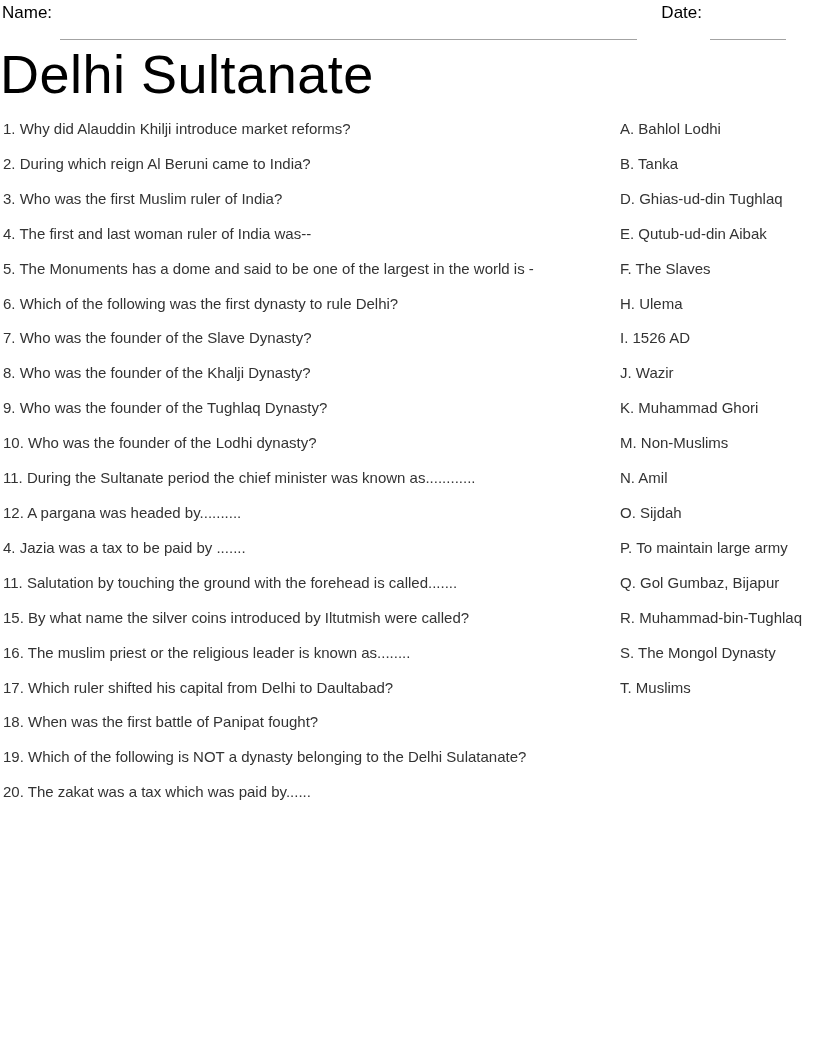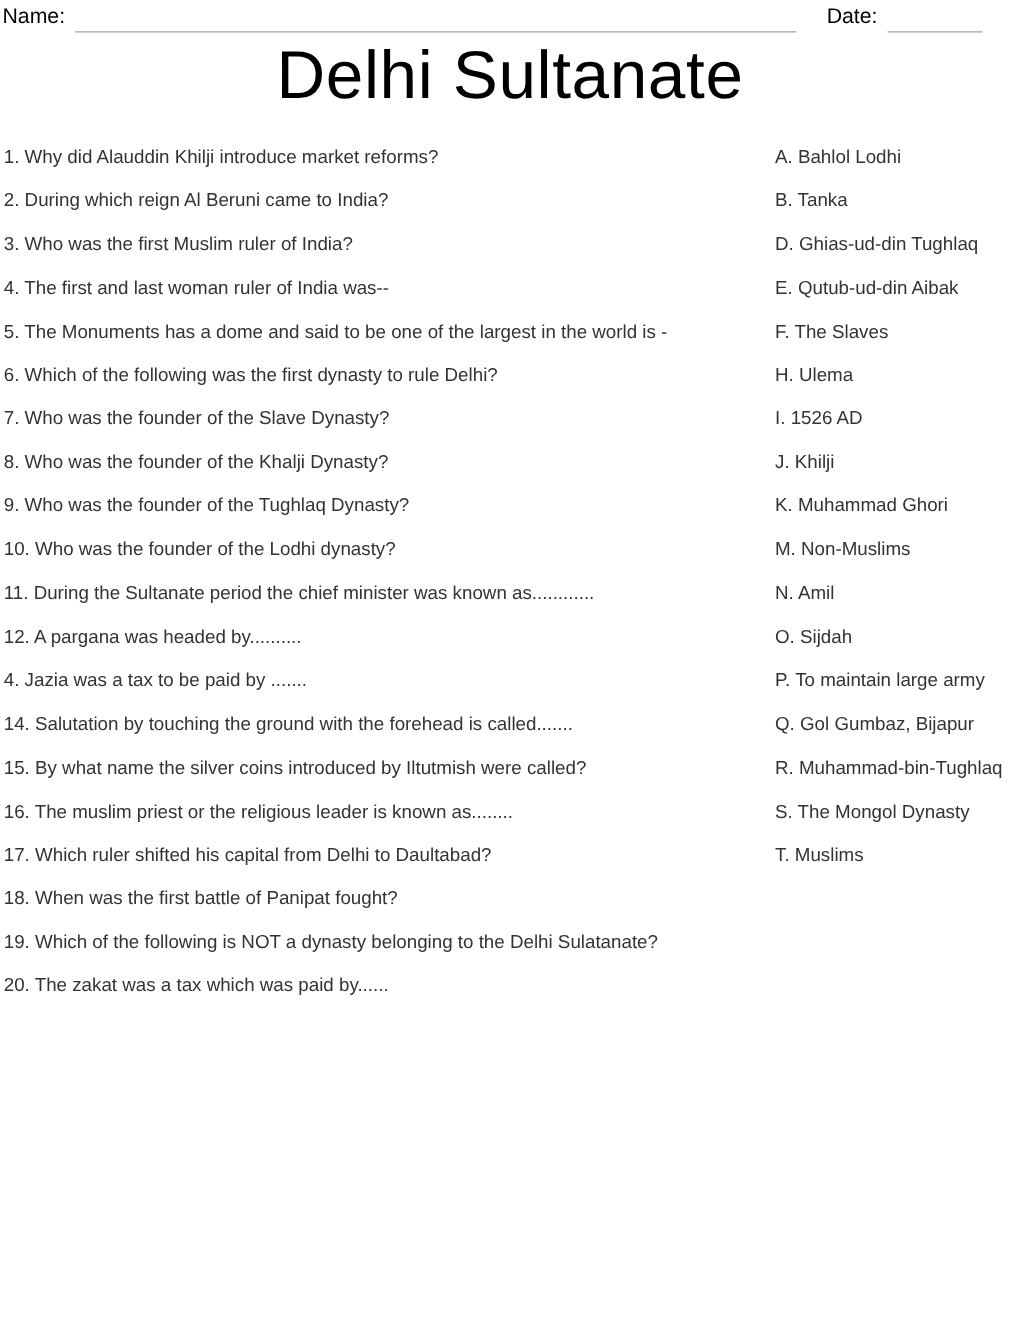--- a/index.html
+++ b/index.html
@@ -13,21 +13,21 @@
   .page {
     width: 816px;
     height: 1056px;
     background: #ffffff;
     position: relative;
   }
   .header {
     display: flex;
     align-items: baseline;
     padding: 3px 30px 0 2px;
-    height: 26px;
+    height: 40px;
     text-align: right;
   }
   .hdr-label {
     font-size: 17px;
     color: #000000;
     white-space: nowrap;
   }
   .name-line {
     flex: 1;
     border-bottom: 1px solid #a3a3a3;
@@ -37,30 +37,29 @@
   }
   .date-line {
     width: 76px;
     border-bottom: 1px solid #a3a3a3;
     height: 16px;
     margin-left: 8px;
     align-self: flex-end;
   }
   .title {
     margin: 4px 0 0 0;
-    text-align: center;
     font-size: 54px;
     line-height: 60px;
     font-weight: 400;
     color: #000000;
     letter-spacing: 0.5px;
   }
   .main {
     display: flex;
-    margin-top: 19px;
+    margin-top: 8px;
     padding-left: 3px;
   }
   .questions { flex: 1; }
   .answers { width: 196px; }
   .q, .a {
     font-size: 15px;
     line-height: 34.9px;
     color: #333333;
     white-space: nowrap;
   }
@@ -87,37 +86,37 @@
       <div class="q">4. The first and last woman ruler of India was--</div>
       <div class="q">5. The Monuments has a dome and said to be one of the largest in the world is -</div>
       <div class="q">6. Which of the following was the first dynasty to rule Delhi?</div>
       <div class="q">7. Who was the founder of the Slave Dynasty?</div>
       <div class="q">8. Who was the founder of the Khalji Dynasty?</div>
       <div class="q">9. Who was the founder of the Tughlaq Dynasty?</div>
       <div class="q">10. Who was the founder of the Lodhi dynasty?</div>
       <div class="q">11. During the Sultanate period the chief minister was known as............</div>
       <div class="q">12. A pargana was headed by..........</div>
       <div class="q">4. Jazia was a tax to be paid by .......</div>
-      <div class="q">14. Salutation by touching the ground with the forehead is called.......</div>
+      <div class="q">11. Salutation by touching the ground with the forehead is called.......</div>
       <div class="q">15. By what name the silver coins introduced by Iltutmish were called?</div>
       <div class="q">16. The muslim priest or the religious leader is known as........</div>
       <div class="q">17. Which ruler shifted his capital from Delhi to Daultabad?</div>
       <div class="q">18. When was the first battle of Panipat fought?</div>
       <div class="q">19. Which of the following is NOT a dynasty belonging to the Delhi Sulatanate?</div>
       <div class="q">20. The zakat was a tax which was paid by......</div>
     </div>
     <div class="answers">
       <div class="a">A. Bahlol Lodhi</div>
       <div class="a">B. Tanka</div>
       <div class="a">D. Ghias-ud-din Tughlaq</div>
       <div class="a">E. Qutub-ud-din Aibak</div>
       <div class="a">F. The Slaves</div>
       <div class="a">H. Ulema</div>
       <div class="a">I. 1526 AD</div>
-      <div class="a">J. Khilji</div>
+      <div class="a">J. Wazir</div>
       <div class="a">K. Muhammad Ghori</div>
       <div class="a">M. Non-Muslims</div>
       <div class="a">N. Amil</div>
       <div class="a">O. Sijdah</div>
       <div class="a">P. To maintain large army</div>
       <div class="a">Q. Gol Gumbaz, Bijapur</div>
       <div class="a">R. Muhammad-bin-Tughlaq</div>
       <div class="a">S. The Mongol Dynasty</div>
       <div class="a">T. Muslims</div>
     </div>

